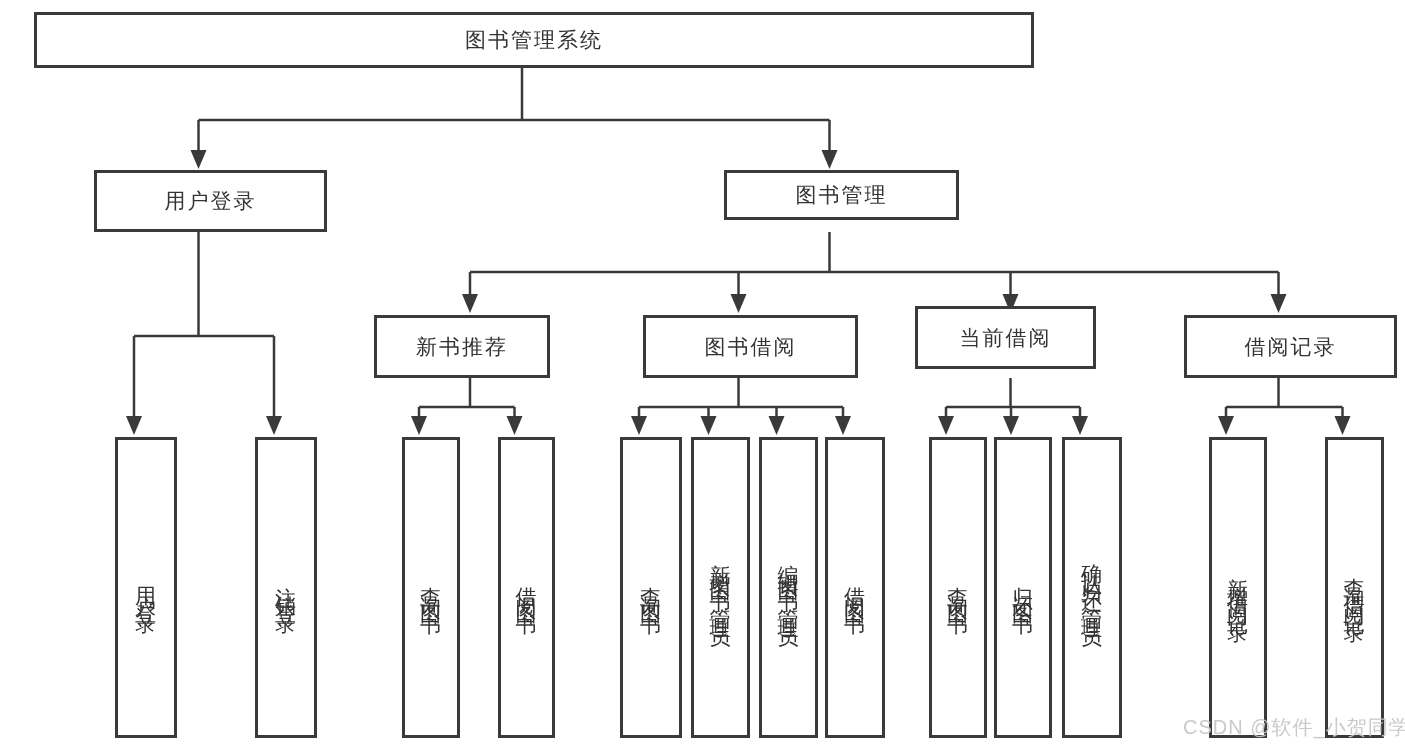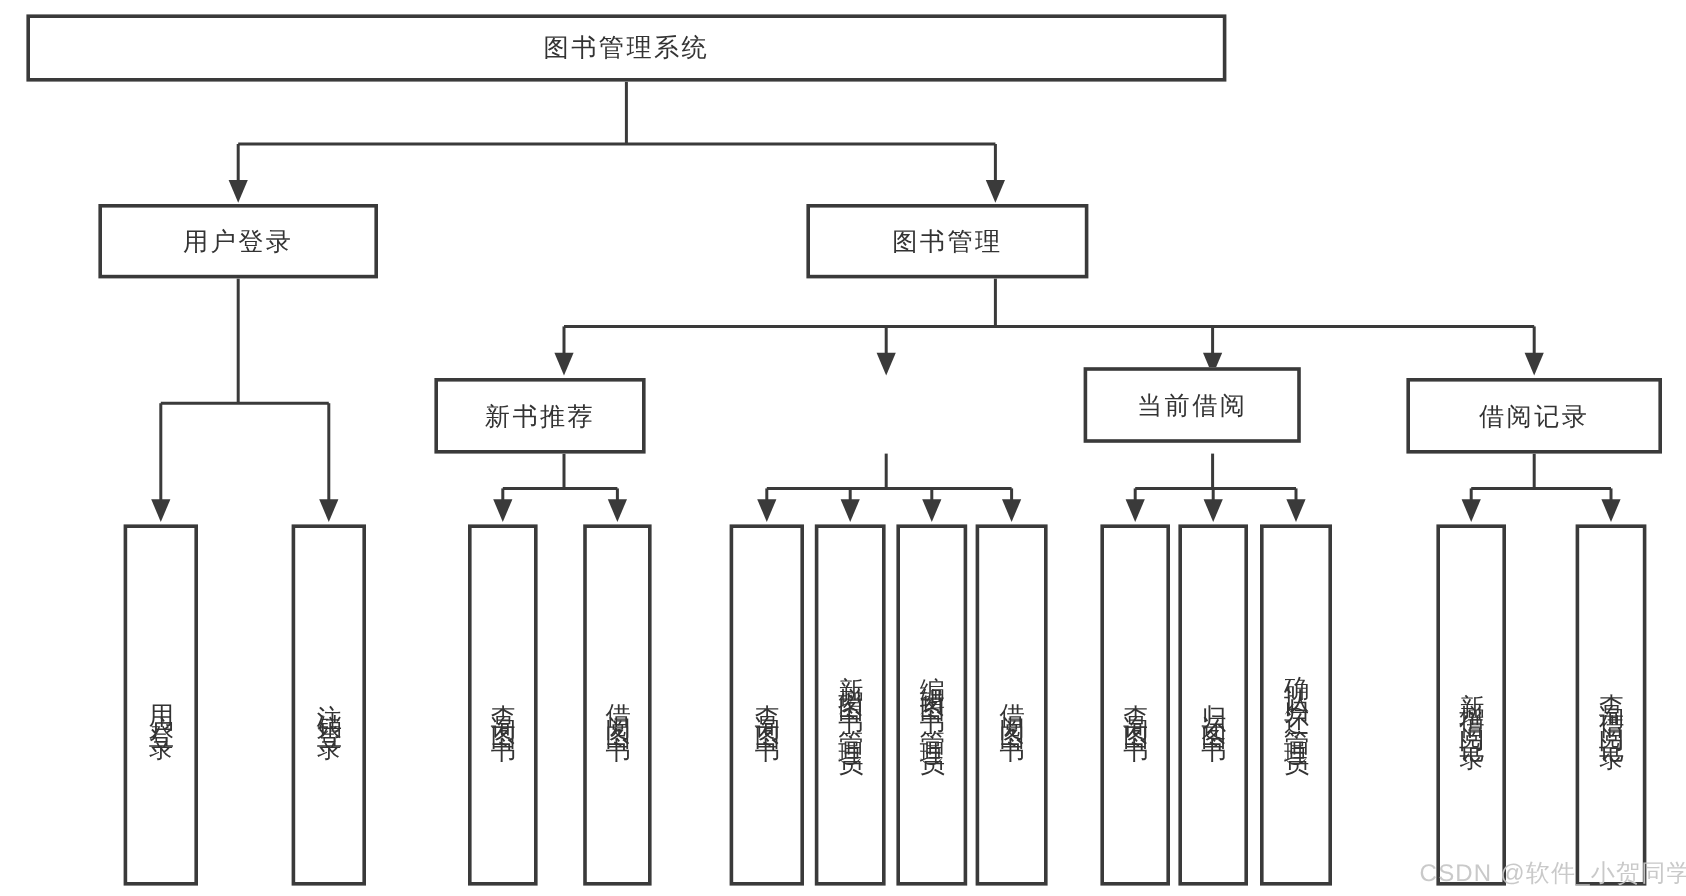--- a/index.html
+++ b/index.html
@@ -26,20 +26,21 @@
     box-sizing: border-box;
     border: 3px solid #3a3a3a;
     background: #ffffff;
     display: flex;
     align-items: center;
     justify-content: center;
     color: #333333;
     font-size: 21px;
     letter-spacing: 2px;
     white-space: nowrap;
+    margin-left: 12px;
   }
   .node.vertical {
     writing-mode: vertical-rl;
     text-orientation: mixed;
     letter-spacing: 9px;
     white-space: normal;
     line-height: 1;
     font-size: 21px;
   }
   .watermark {
@@ -127,23 +128,24 @@
       <polygon points="1072,416 1088,416 1080,435"></polygon>
 
       <polygon points="1218,416 1234,416 1226,435"></polygon>
       <polygon points="1334.5,416 1350.5,416 1342.5,435"></polygon>
     </g>
   </svg>
 
   <div class="node" style="left:22px; top:12px; width:1000px; height:56px;">图书管理系统</div>
 
   <div class="node" style="left:82px; top:170px; width:233px; height:62px;">用户登录</div>
-  <div class="node" style="left:672px; top:170px; width:235px; height:62px;">图书管理</div>
+  <div class="node" style="left:712px; top:170px; width:235px; height:50px;">图书管理</div>
 
   <div class="node" style="left:362px; top:315px; width:176px; height:63px;">新书推荐</div>
+  <div class="node" style="left:631px; top:315px; width:215px; height:63px;">图书借阅</div>
   <div class="node" style="left:903px; top:306px; width:181px; height:63px;">当前借阅</div>
   <div class="node" style="left:1172px; top:315px; width:213px; height:63px;">借阅记录</div>
 
   <div class="node vertical" style="left:103px; top:437px; width:62px; height:301px;">用户登录</div>
   <div class="node vertical" style="left:243px; top:437px; width:62px; height:301px;">注销登录</div>
 
   <div class="node vertical" style="left:390px; top:437px; width:58px; height:301px;">查询图书</div>
   <div class="node vertical" style="left:486px; top:437px; width:57px; height:301px;">借阅图书</div>
 
   <div class="node vertical" style="left:608px; top:437px; width:62px; height:301px;">查询图书</div>

